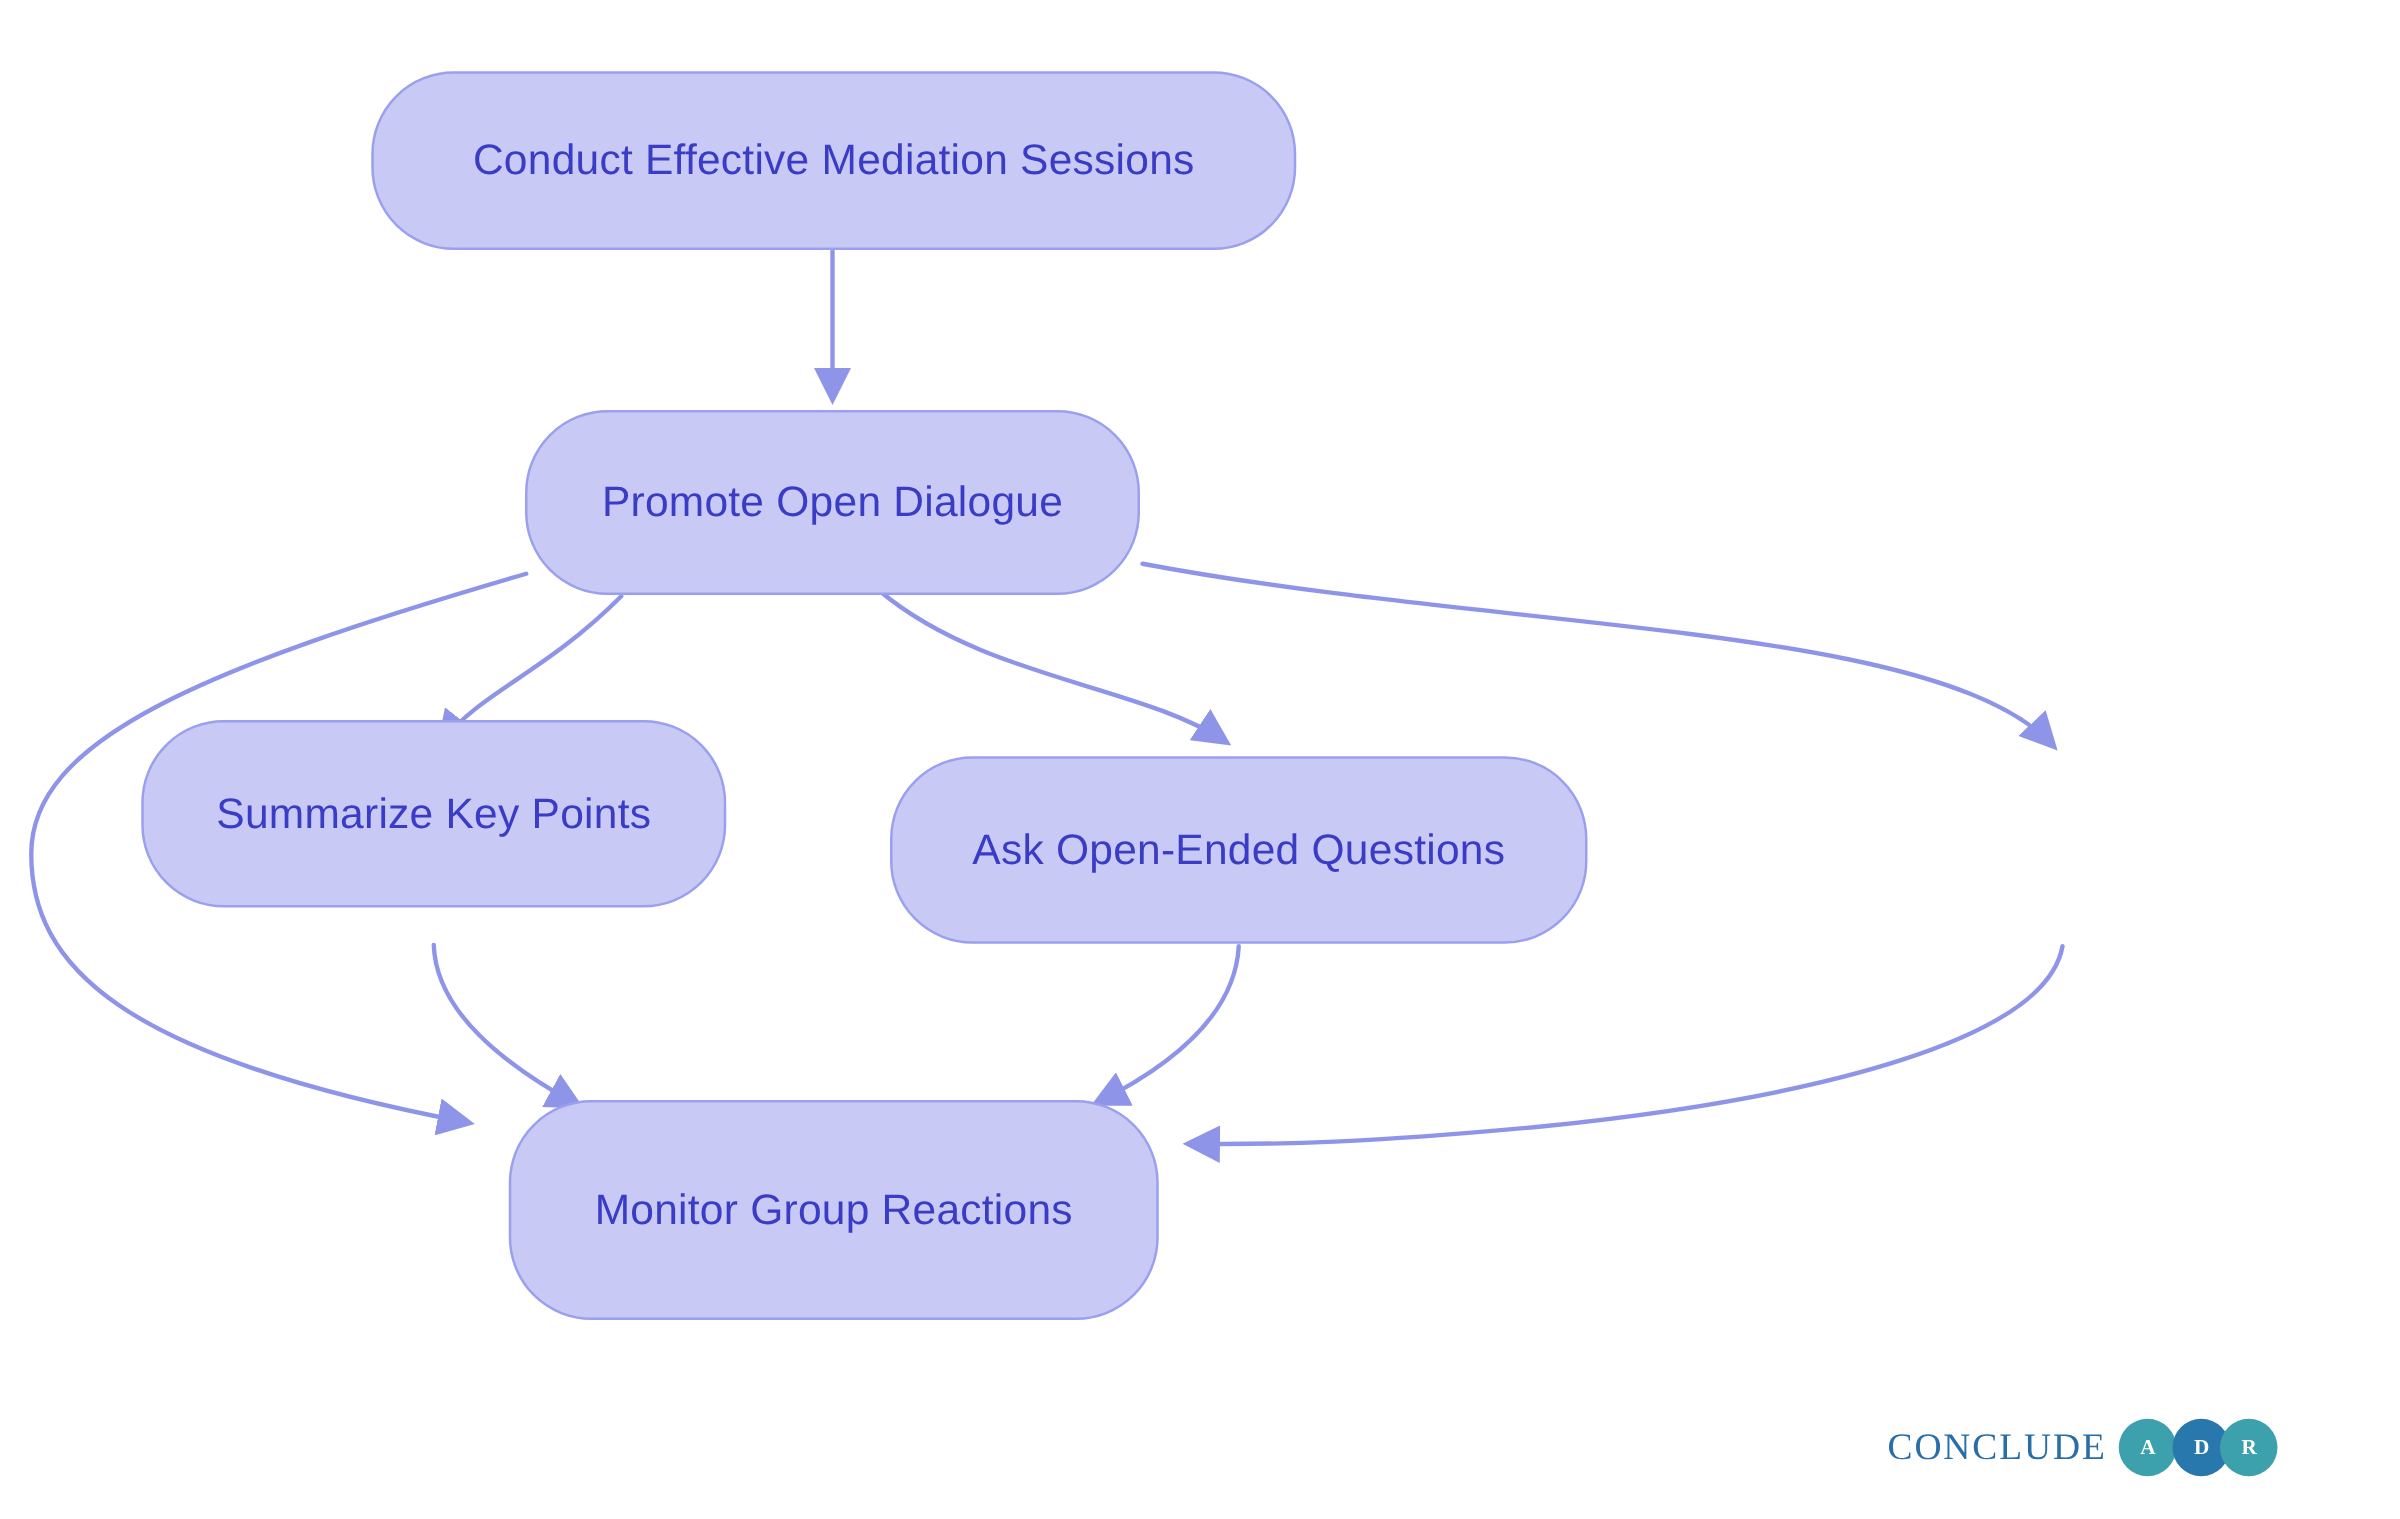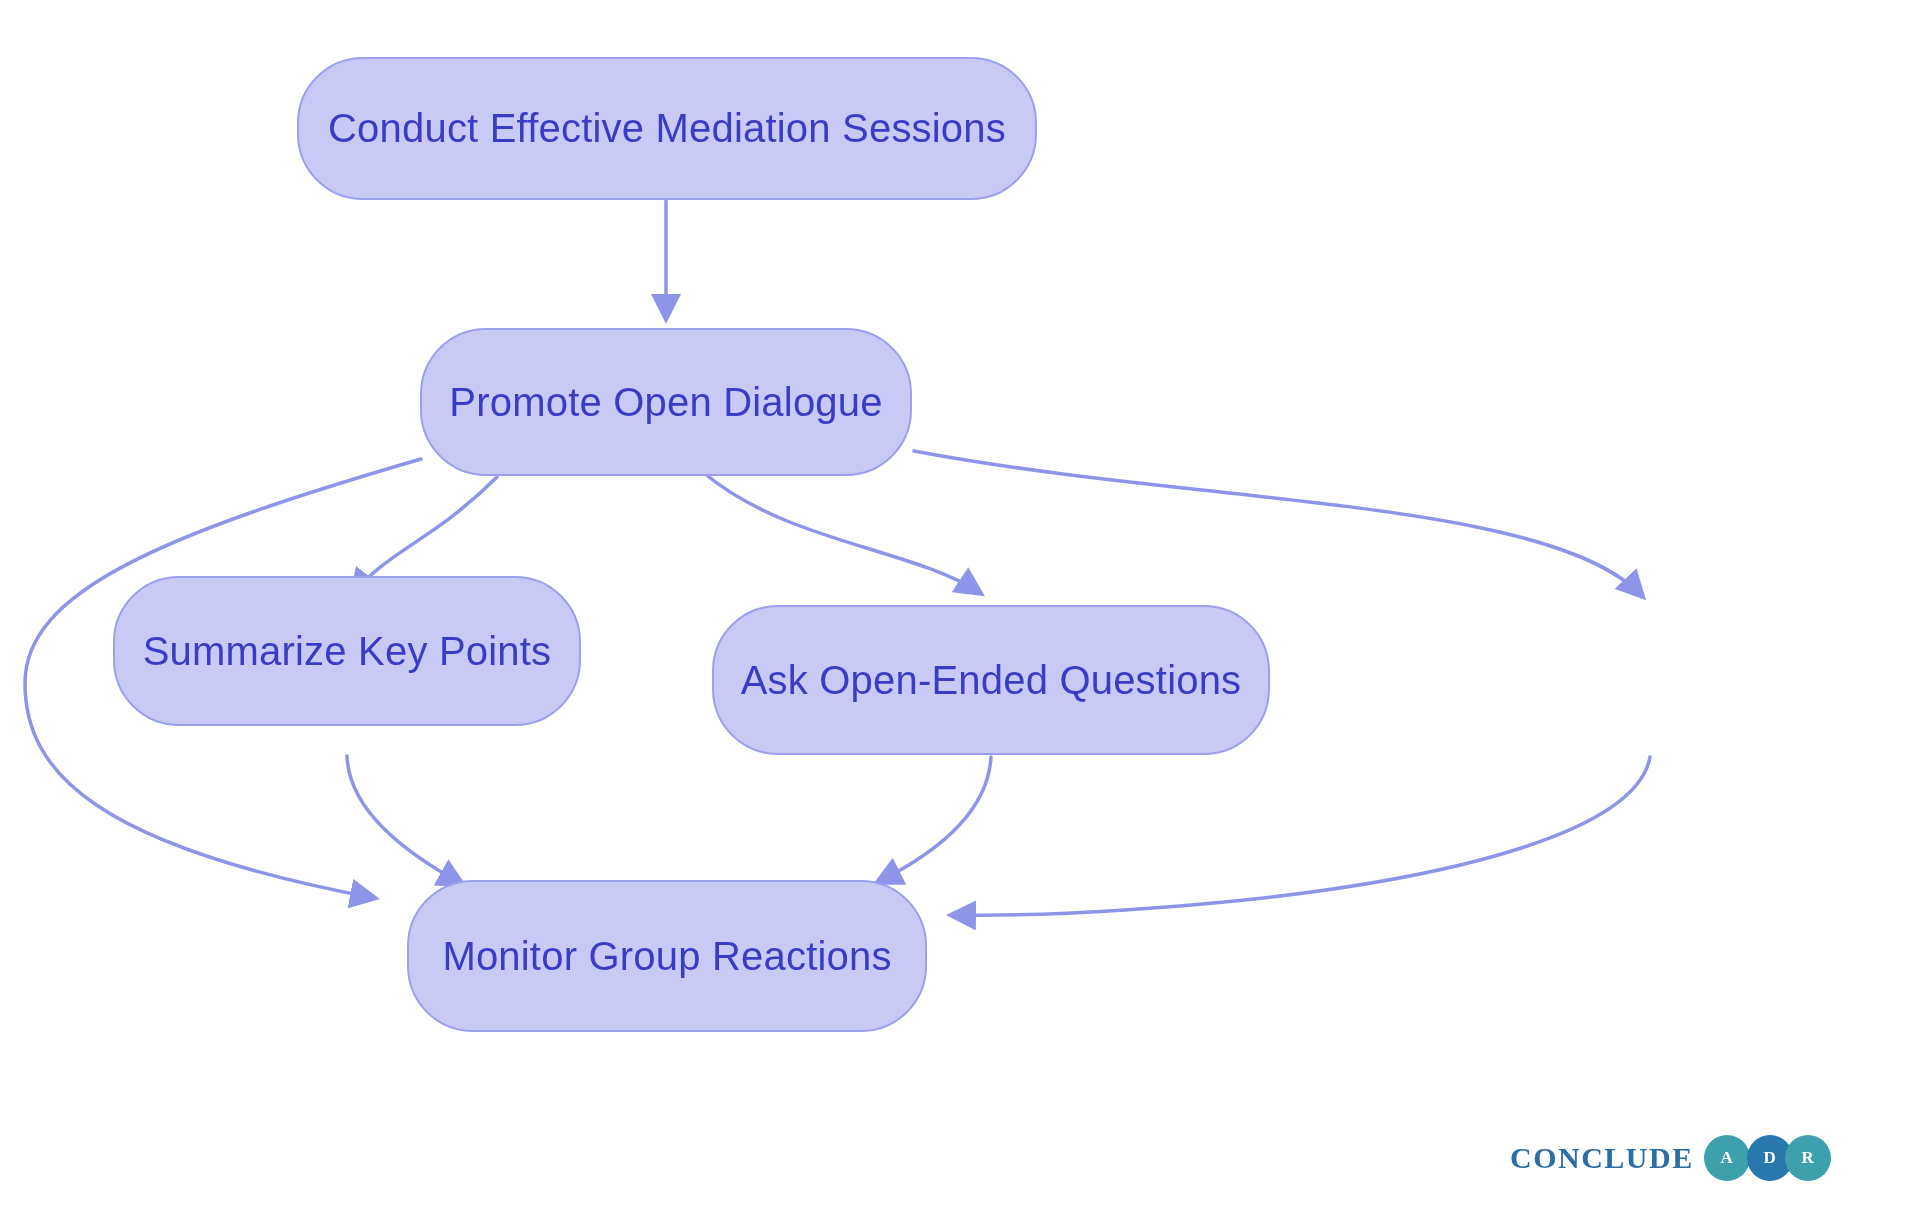--- a/index.html
+++ b/index.html
@@ -20,33 +20,33 @@
   .node{
     position:absolute;
     background:var(--node-fill,#c8caf5);
     border:2.5px solid var(--node-border,#9aa0ee);
     border-radius:66px;
     display:flex;align-items:center;justify-content:center;
     box-sizing:border-box;
   }
   .node .label{
     color:var(--node-text,#3b3cc6);
-    font-size:40px;
+    font-size:34px;
     letter-spacing:0.2px;
     white-space:nowrap;
   }
   .logo{
     position:absolute;
     left:1510px;top:1132px;
     display:flex;align-items:center;
     height:52px;
   }
   .logo .wordmark{
     font-family:"Liberation Serif",serif;
-    font-weight:bold;
+    font-weight:normal;
     font-size:30px;
     letter-spacing:1.5px;
     color:var(--logo-text,#2a6ea8);
     margin-right:10px;
     line-height:52px;
   }
   .logo .badges{position:relative;width:132px;height:52px;}
   .logo .badge{
     position:absolute;top:3px;
     width:46px;height:46px;border-radius:50%;
@@ -90,21 +90,21 @@
 
   <div class="node" style="left:113px;top:576px;width:468px;height:150px;">
     <span class="label">Summarize Key Points</span>
   </div>
 
   <div class="node" style="left:712px;top:605px;width:558px;height:150px;">
     <span class="label">Ask Open-Ended Questions</span>
   </div>
 
 
-  <div class="node" style="left:407px;top:880px;width:520px;height:152px;">
+  <div class="node" style="left:407px;top:880px;width:520px;height:176px;">
     <span class="label">Monitor Group Reactions</span>
   </div>
 
   <div class="logo">
     <span class="wordmark">CONCLUDE</span>
     <span class="badges">
       <span class="badge a">A</span>
       <span class="badge d">D</span>
       <span class="badge r">R</span>
     </span>

